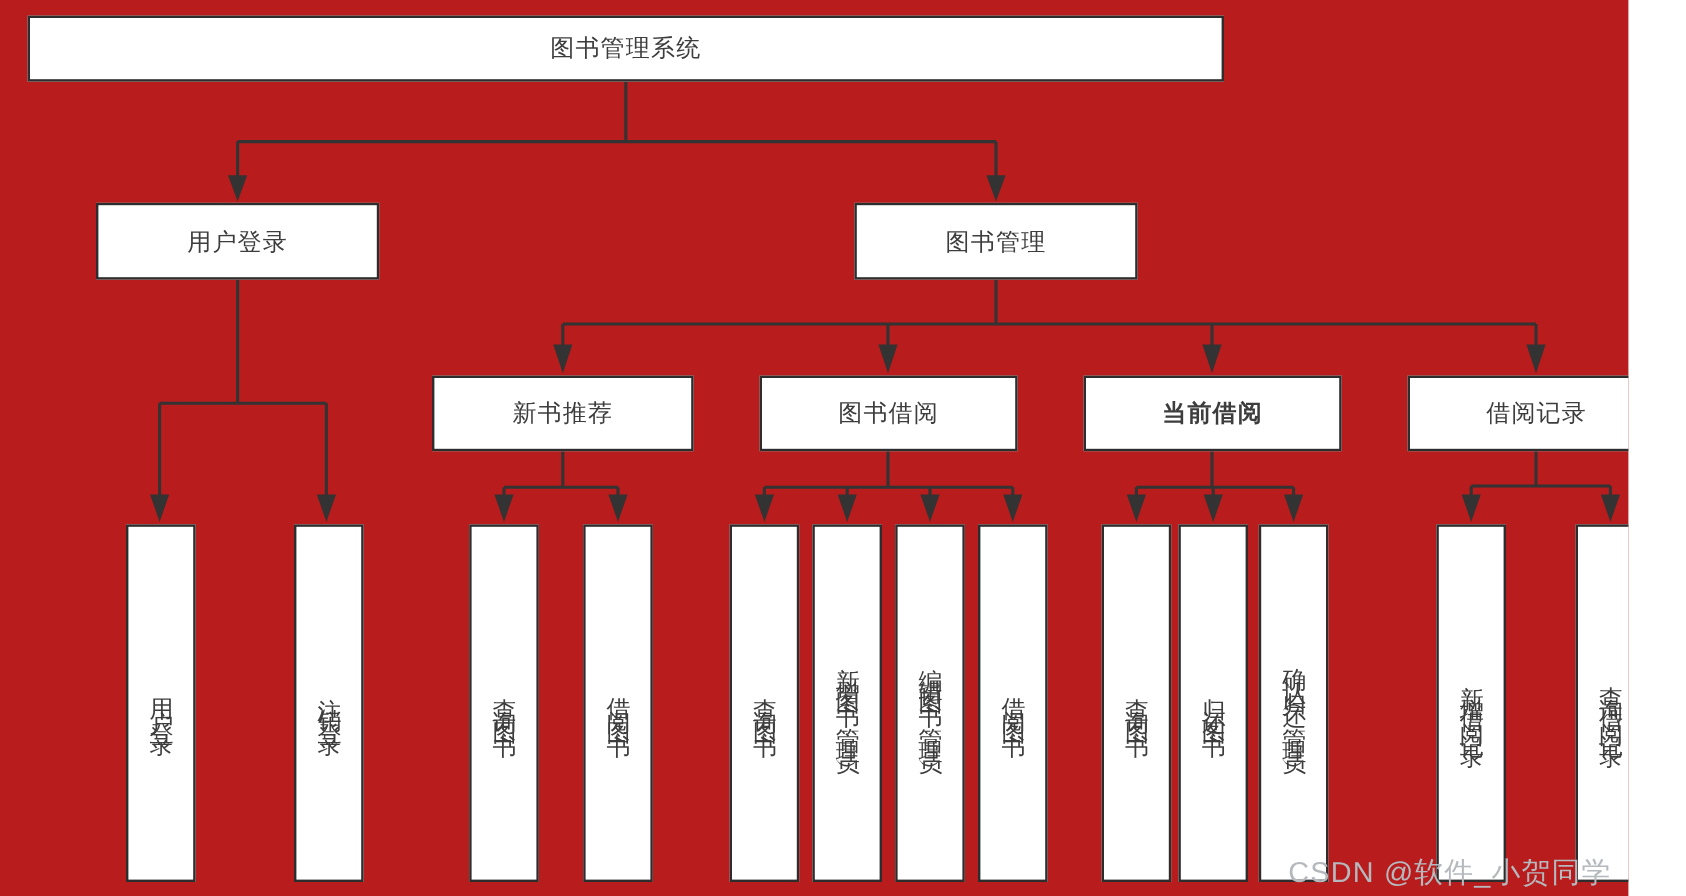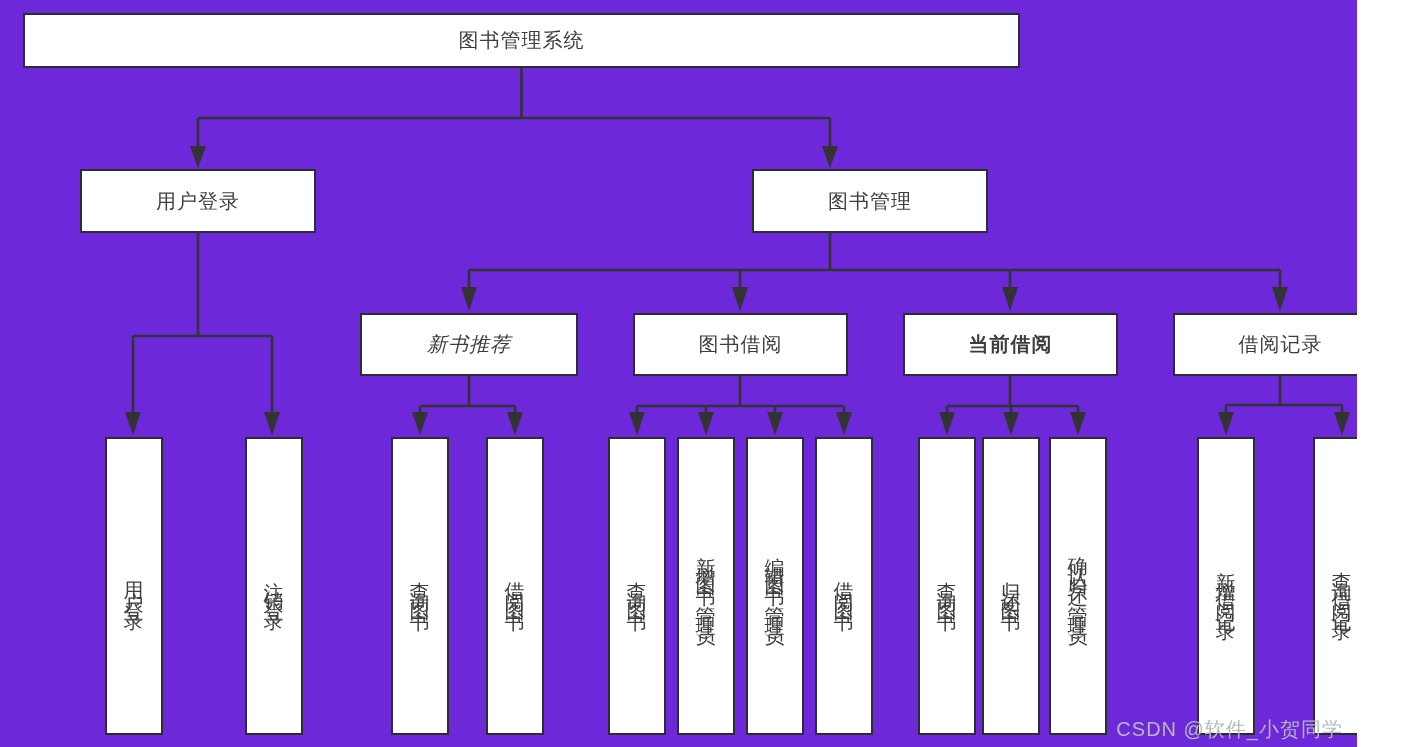--- a/index.html
+++ b/index.html
@@ -9,21 +9,21 @@
     --box_bg: #ffffff;
     --watermark: #b5b9be;
   }
   * { margin: 0; padding: 0; box-sizing: border-box; }
   html, body { background: #ffffff; }
   body { font-family: "Liberation Sans", "DejaVu Sans", sans-serif; }
   .stage {
     position: relative;
     width: 1357px;
     height: 747px;
-    background: #6d28d9;
+    background: #b91c1c;
     overflow: hidden;
   }
   svg.connectors {
     position: absolute;
     left: 0; top: 0;
     width: 1405px;
     height: 747px;
   }
   svg.connectors path {
     stroke: var(--line);
@@ -58,21 +58,21 @@
     writing-mode: vertical-rl;
     text-orientation: mixed;
     letter-spacing: 10px;
     font-size: 20px;
     line-height: 1;
   }
   .watermark {
     position: absolute;
     right: 14px;
     bottom: 4px;
-    font-size: 20px;
+    font-size: 24px;
     color: var(--watermark);
     letter-spacing: 1px;
     white-space: nowrap;
   }
 </style>
 </head>
 <body>
 
 <div class="stage">
 
@@ -122,23 +122,23 @@
     <g>
       <path d="M1280 376 V405 M1226 405 H1342 M1226 405 V413 M1342 405 V413"></path>
       <polygon points="1218,412 1234,412 1226,435"></polygon>
       <polygon points="1334,412 1350,412 1342,435"></polygon>
     </g>
   </svg>
 
   <div class="node root">图书管理系统</div>
 
   <div class="node lvl2" style="left:80px;">用户登录</div>
-  <div class="node lvl2" style="left:752px;text-align:center;">图书管理</div>
+  <div class="node lvl2" style="left:712px;text-align:center;">图书管理</div>
 
-  <div class="node lvl3" style="left:360px;width:218px;font-style:italic;">新书推荐</div>
+  <div class="node lvl3" style="left:360px;width:218px;">新书推荐</div>
   <div class="node lvl3" style="left:633px;width:215px;">图书借阅</div>
   <div class="node lvl3" style="left:903px;width:215px;font-weight:bold;">当前借阅</div>
   <div class="node lvl3" style="left:1173px;width:215px;font-family:Liberation Serif, serif;">借阅记录</div>
 
   <div class="node leaf" style="left:105px;">
     <span>用户登录</span>
   </div>
   <div class="node leaf" style="left:245px;">
     <span>注销登录</span>
   </div>

